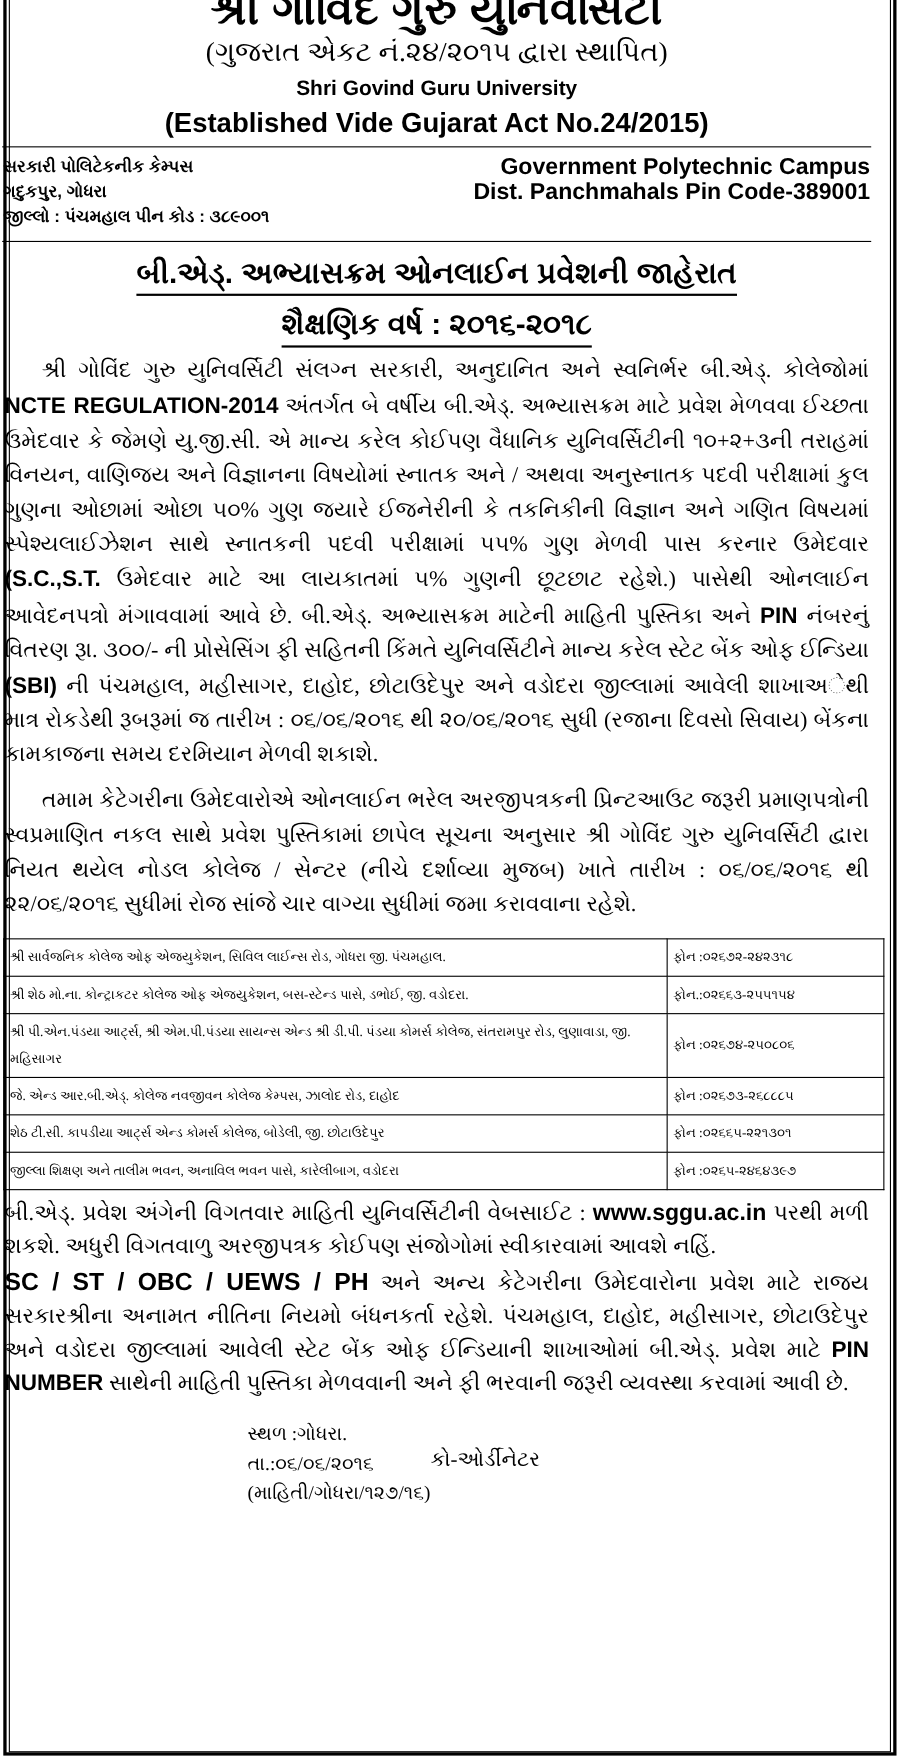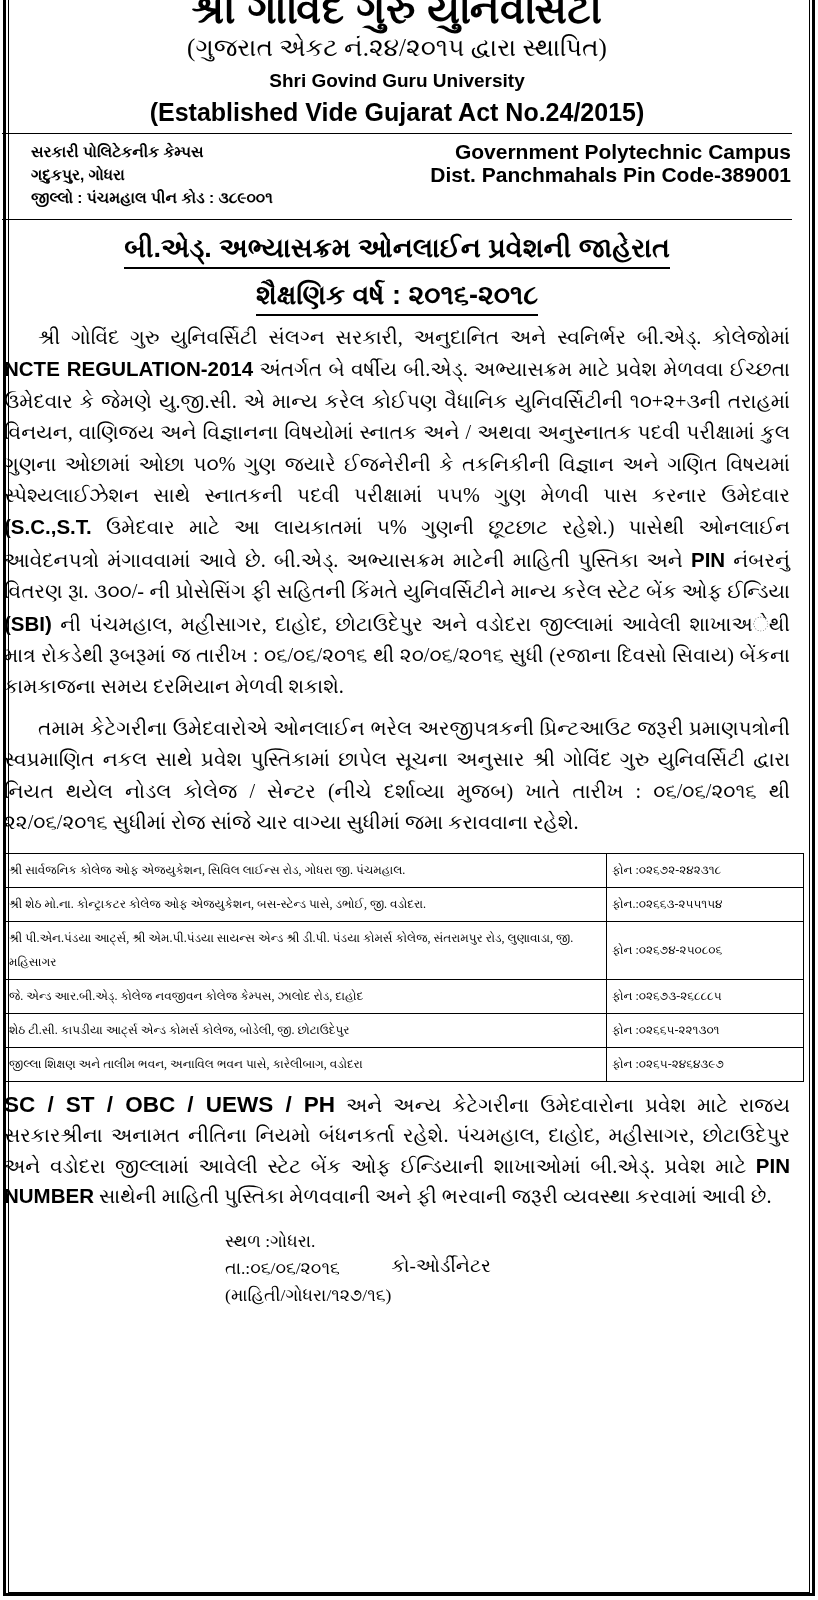--- a/index.html
+++ b/index.html
@@ -85,21 +85,20 @@
     margin-top: 6px;
     margin-bottom: 0;
   }
 
   
   .addr {
     display: flex;
     justify-content: space-between;
     align-items: flex-start;
     padding: 6px 1px 4px 1px;
-    margin-left: 28px;
   }
   .addr-col-gu {
     text-align: left;
     font-weight: bold;
     font-size: 15.5px;
     line-height: 23px;
     font-family: "Liberation Sans", sans-serif;
   }
   .addr-col-en {
     text-align: right;
@@ -297,20 +296,21 @@
           </tr>
           <tr>
             <td class="c-name">જીલ્લા શિક્ષણ અને તાલીમ ભવન, અનાવિલ ભવન પાસે, કારેલીબાગ, વડોદરા</td>
             <td class="c-phone">ફોન :૦૨૬૫-૨૪૬૪૩૯૭</td>
           </tr>
         </tbody>
       </table>
     </div>
 
     <div class="notes">
+      <p class="n1"><span>બી.એડ્. પ્રવેશ અંગેની વિગતવાર માહિતી યુનિવર્સિટીની વેબસાઈટ : </span><span class="site">www.sggu.ac.in</span><span> પરથી મળી શકશે. અધુરી વિગતવાળુ અરજીપત્રક કોઈપણ સંજોગોમાં સ્વીકારવામાં આવશે નહિં.</span></p>
       <p class="n2"><span class="cats">SC / ST / OBC / UEWS / PH</span><span> અને અન્ય કેટેગરીના ઉમેદવારોના પ્રવેશ માટે રાજય સરકારશ્રીના અનામત નીતિના નિયમો બંધનકર્તા રહેશે. પંચમહાલ, દાહોદ, મહીસાગર, છોટાઉદેપુર અને વડોદરા જીલ્લામાં આવેલી સ્ટેટ બેંક ઓફ ઈન્ડિયાની શાખાઓમાં બી.એડ્. પ્રવેશ માટે </span><span class="lat">PIN NUMBER</span><span> સાથેની માહિતી પુસ્તિકા મેળવવાની અને ફી ભરવાની જરૂરી વ્યવસ્થા કરવામાં આવી છે.</span></p>
     </div>
 
     <div class="sign-row">
       <div class="sign-left">
         <div>સ્થળ :ગોધરા.</div>
         <div>તા.:૦૬/૦૬/૨૦૧૬</div>
         <div>(માહિતી/ગોધરા/૧૨૭/૧૬)</div>
       </div>
       <div class="sign-right">કો-ઓર્ડીનેટર</div>

